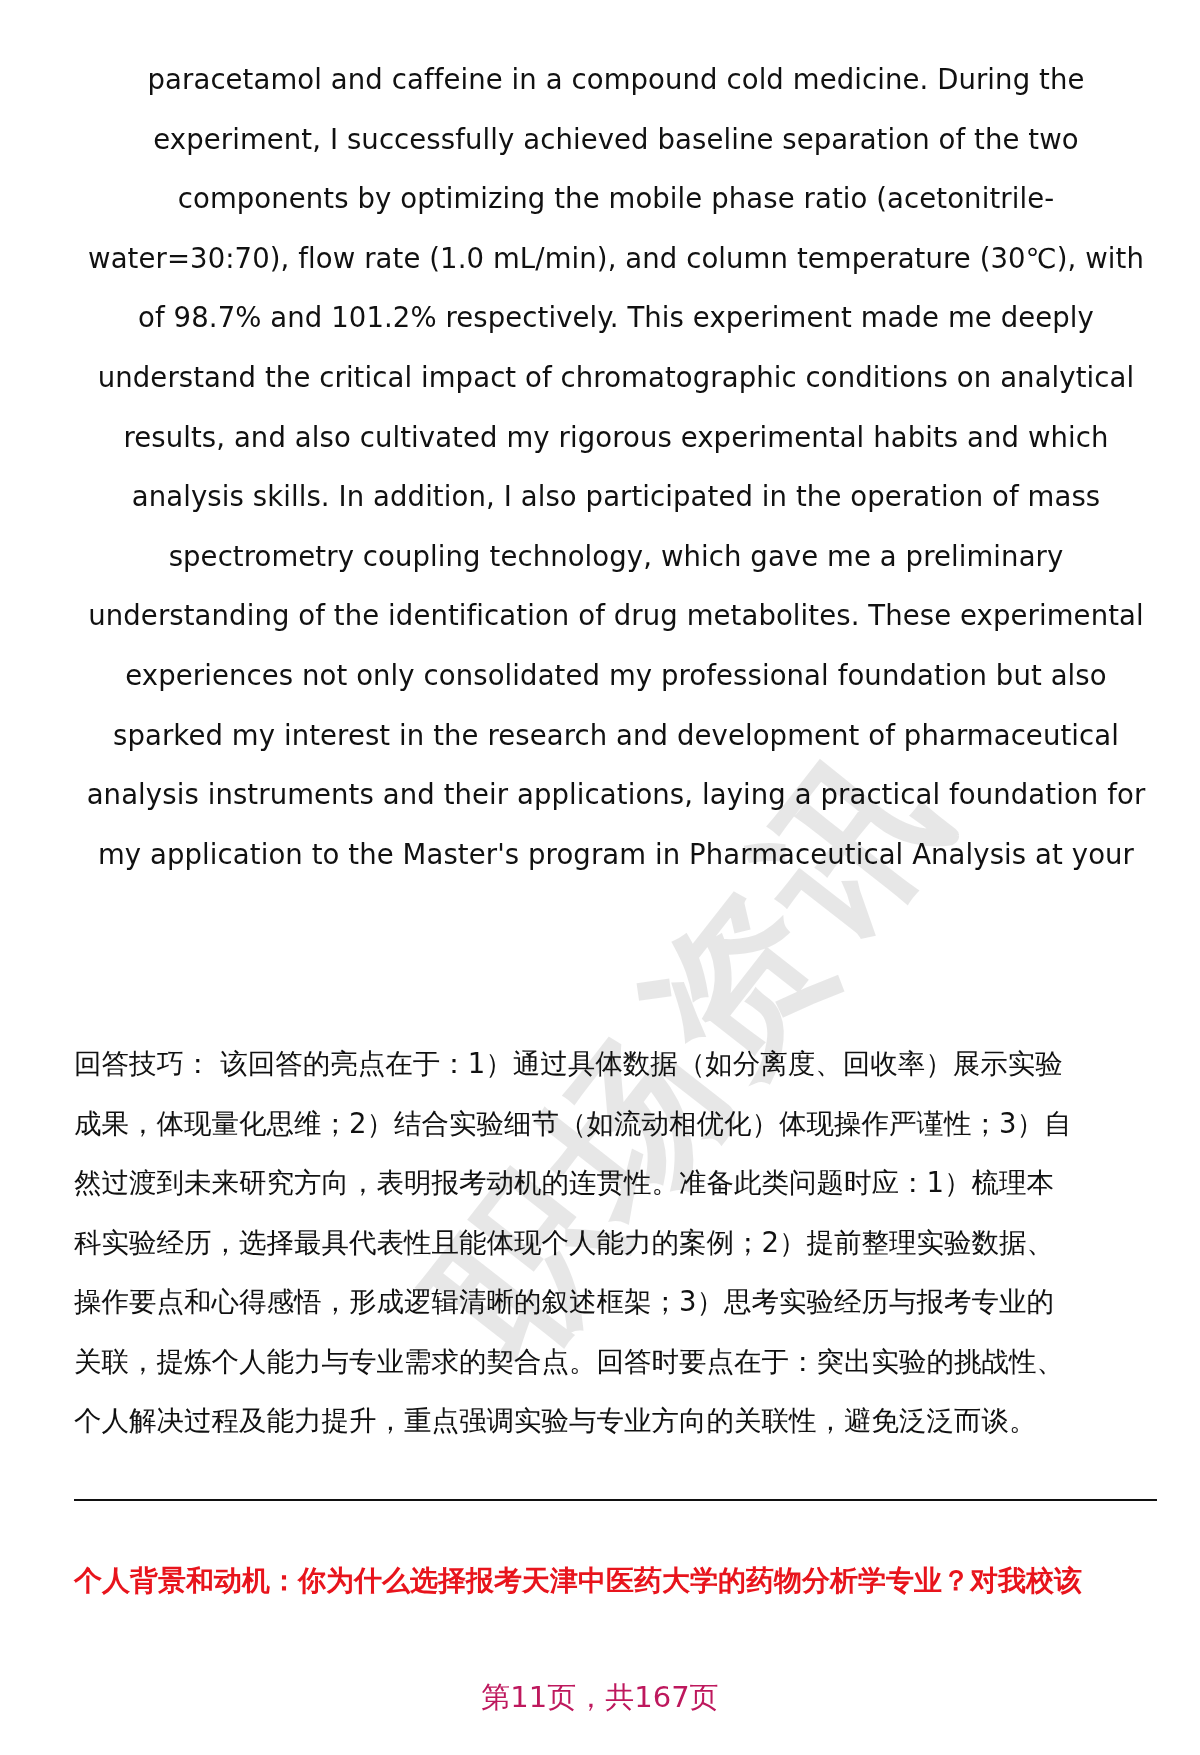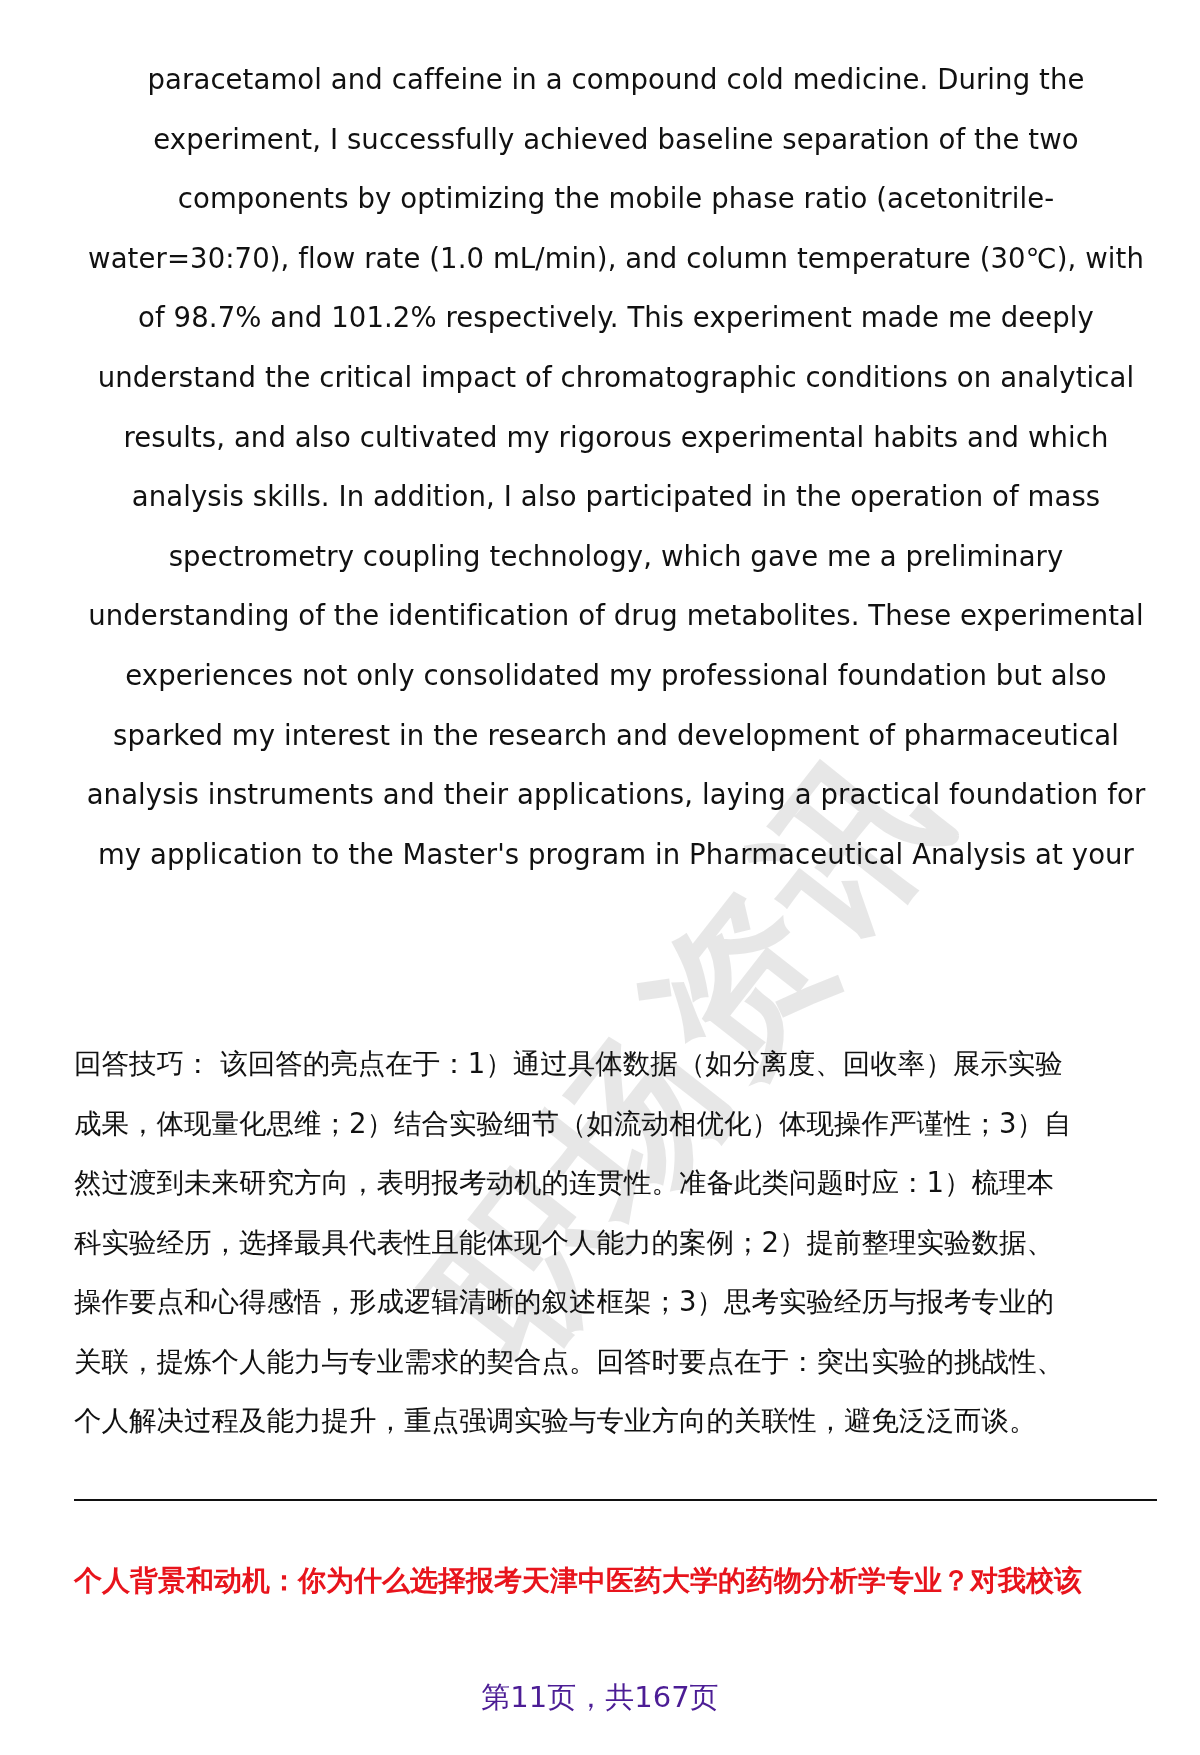--- a/index.html
+++ b/index.html
@@ -15,21 +15,21 @@
              font-size: 27.5px; line-height: 59.6px; letter-spacing: 0.1px; text-align: center; }
   .para-en .ln { display: block; white-space: nowrap; height: 59.6px; }
   .para-zh { position: absolute; left: 0; top: 1034px; width: 1090px;
              font-size: 27.5px; line-height: 59.5px; }
   .para-zh .ln { display: block; white-space: nowrap; height: 59.5px; }
   .divider { position: absolute; left: 74px; top: 1499px; width: 1083px; height: 2px; background: #111111; }
   .question { position: absolute; left: 74px; top: 1530px; width: 1090px;
               font-size: 28px; line-height: 42px; font-weight: bold; color: #e8141c; margin-top: 30px; }
   .question .ln { display: block; white-space: nowrap; }
   .footer { position: absolute; left: 0; top: 1676px; width: 1200px; text-align: center;
-            font-size: 29px; line-height: 42px; color: #4c1d95; }
+            font-size: 29px; line-height: 42px; color: #be185d; }
 </style>
 </head>
 <body>
 
 <div class="watermark">
   <span>职场资讯</span>
 </div>
 
 <div class="content">
   <div class="para-en">

